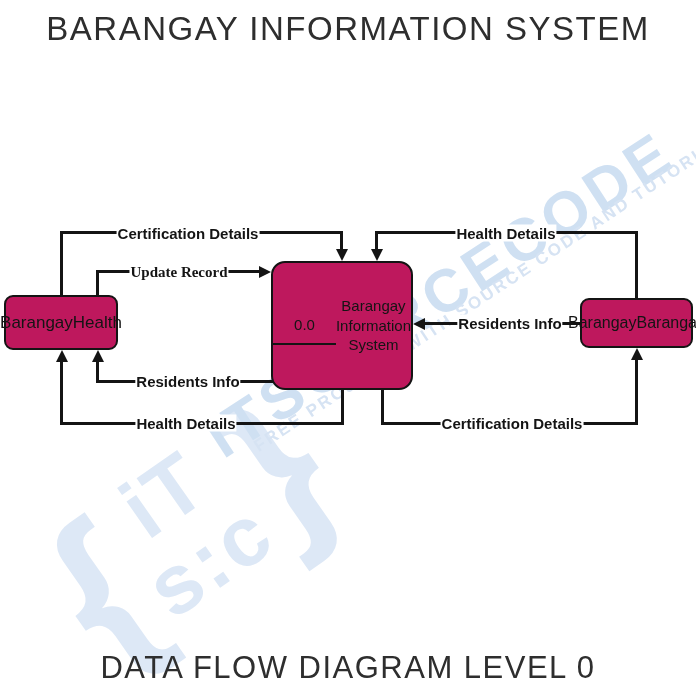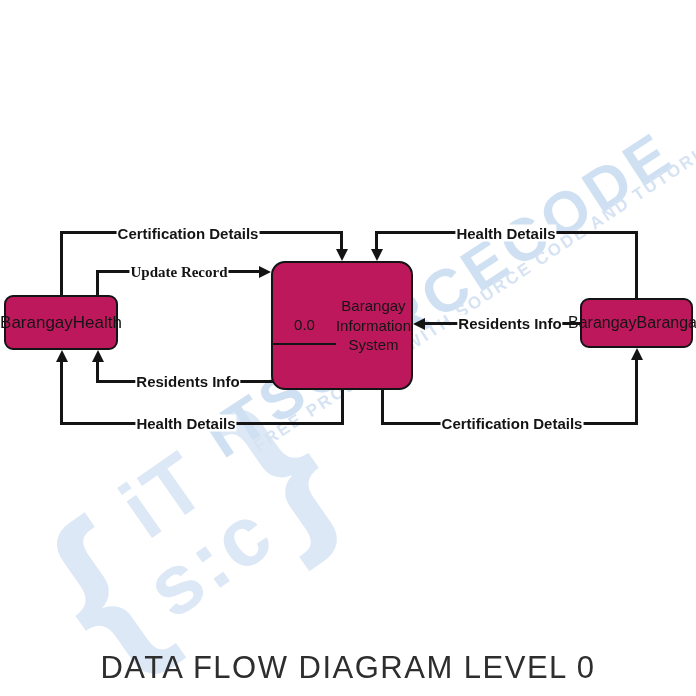--- a/index.html
+++ b/index.html
@@ -56,20 +56,21 @@
     <span class="brace">{</span>
     <span class="col">
       <span>iT</span>
       <span>s:c</span>
     </span>
     <span class="brace">}</span>
   </div>
   <div class="wm wm-big">ITSOURCECODE</div>
   <div class="wm wm-small">FREE PROJECTS WITH SOURCE CODE AND TUTORIALS</div>
 
+  <div class="title">BARANGAY INFORMATION SYSTEM</div>
 
   <div class="line" style="left:60px;top:231px;width:3px;height:64px;"></div>
   <div class="line" style="left:60px;top:231px;width:283px;height:3px;"></div>
   <div class="line" style="left:340px;top:231px;width:3px;height:20px;"></div>
   <div class="arr arr-down" style="left:336px;top:249px;"></div>
 
   <div class="line" style="left:96px;top:270px;width:3px;height:25px;"></div>
   <div class="line" style="left:96px;top:270px;width:166px;height:3px;"></div>
   <div class="arr arr-right" style="left:259px;top:266px;"></div>
 

